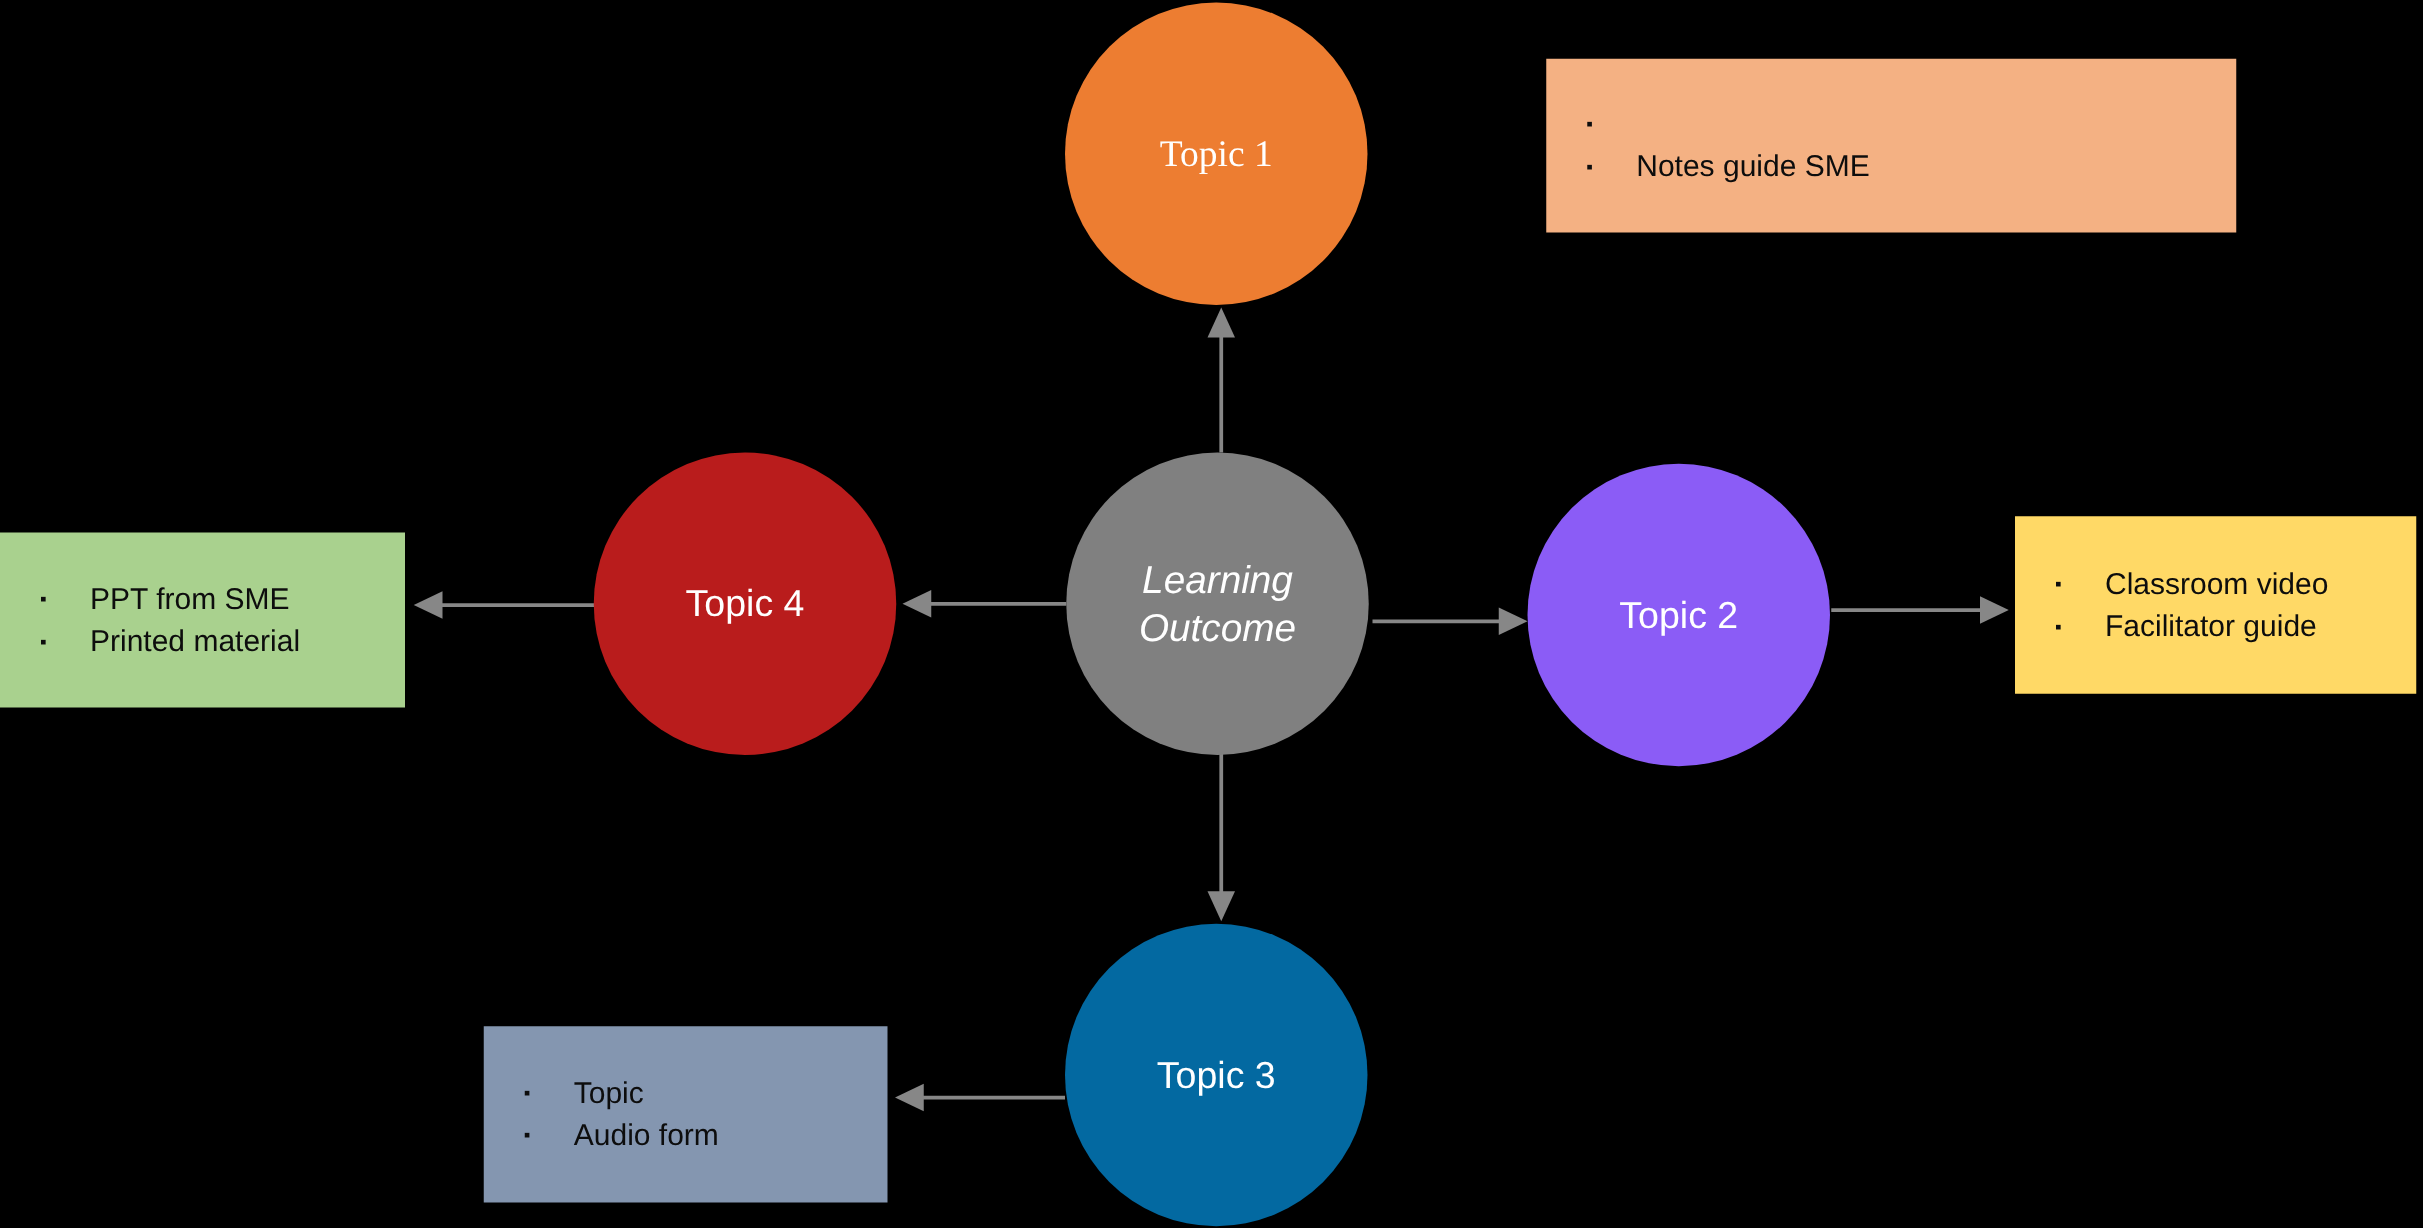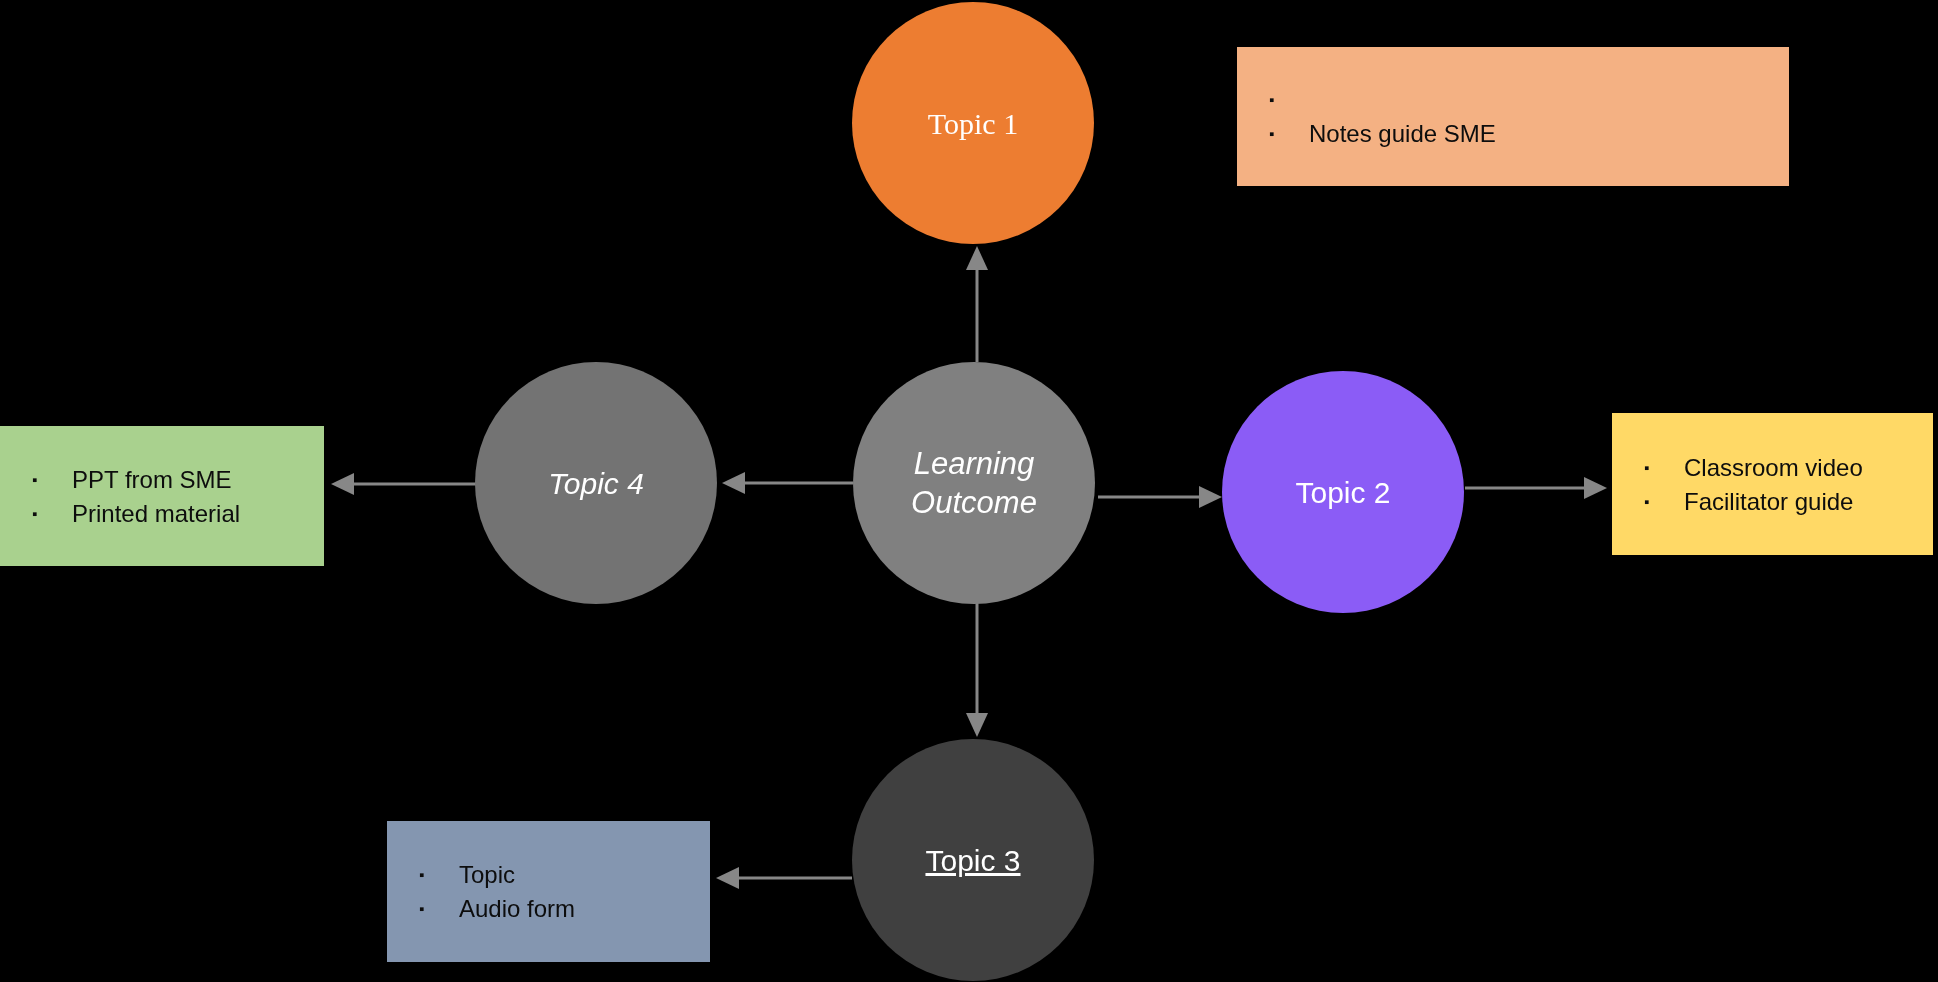--- a/index.html
+++ b/index.html
@@ -16,22 +16,22 @@
     border-radius:50%;
     display:flex;align-items:center;justify-content:center;
     text-align:center;
     color:#ffffff;
     font-size:30px;
     line-height:39px;
   }
   .node--topic1{left:852px;top:2px;background:#ED7D31;font-family:Liberation Serif, serif;}
   .node--center{left:853px;top:362px;background:#808080;font-size:31px;font-style:italic;}
   .node--topic2{left:1222px;top:371px;background:#8b5cf6;}
-  .node--topic3{left:852px;top:739px;background:#404040;text-decoration:underline;}
-  .node--topic4{left:475px;top:362px;background:#737373;font-style:italic;}
+  .node--topic3{left:852px;top:739px;background:#0369a1;}
+  .node--topic4{left:475px;top:362px;background:#b91c1c;}
   .node .lbl{display:block;}
   .mbox{
     position:absolute;
     display:flex;flex-direction:column;justify-content:center;
     gap:9px;
     padding-left:32px;box-sizing:border-box;
     color:#0d0d0d;
     font-size:24px;
     line-height:25px;
   }

